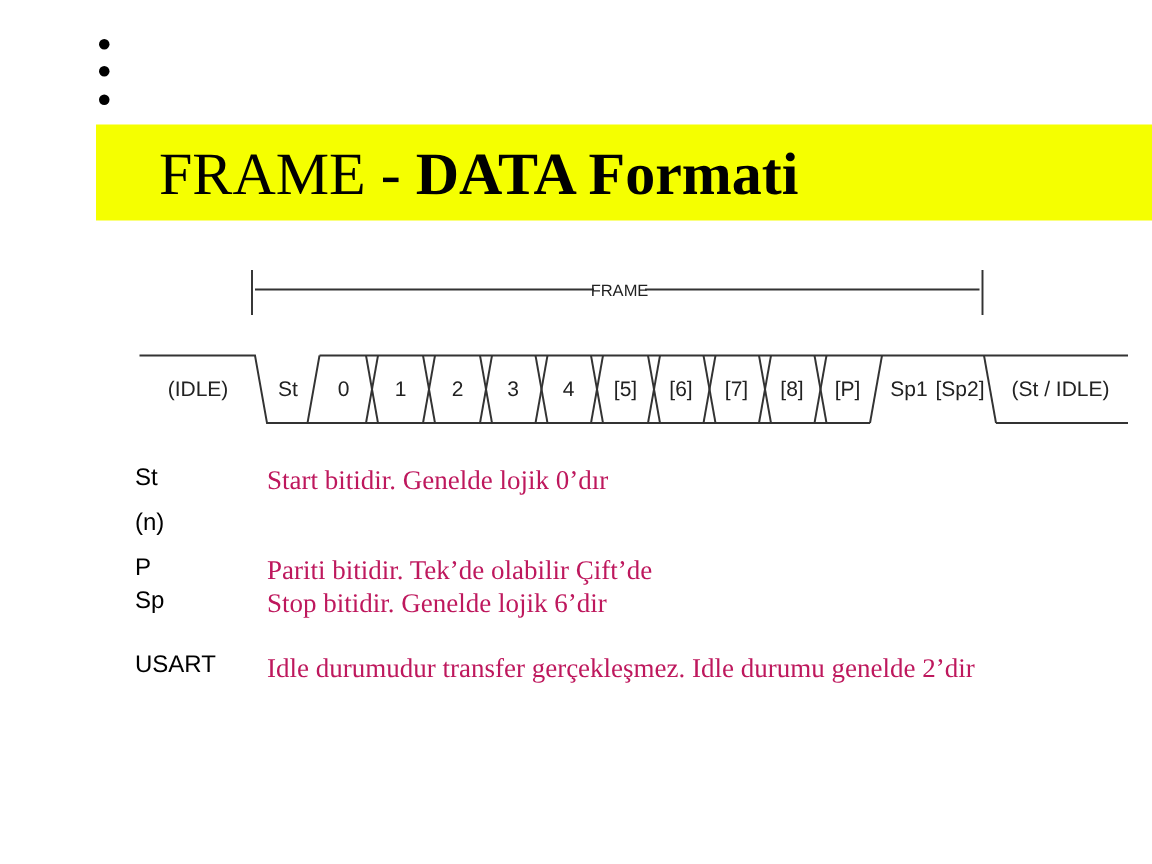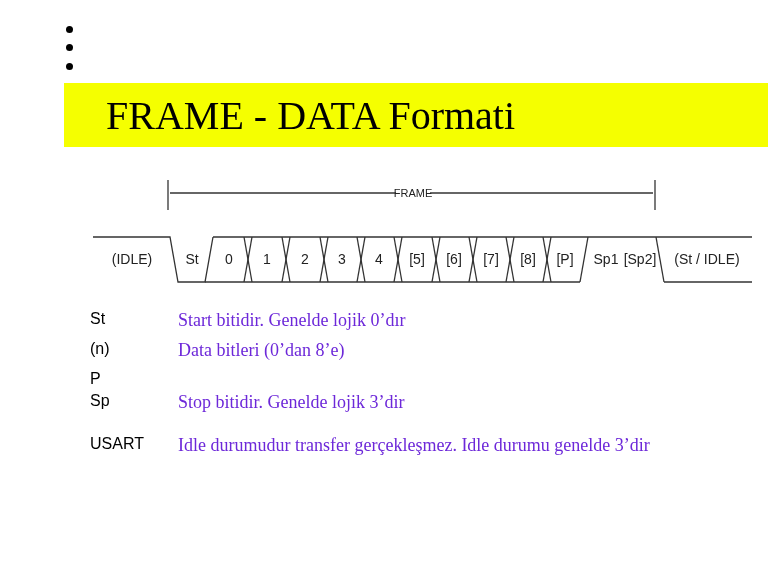--- a/index.html
+++ b/index.html
@@ -1,26 +1,26 @@
 <!DOCTYPE html>
 <html><head>
 <meta charset="utf-8">
 <style>
   html, body { margin: 0; padding: 0; background: #ffffff; }
   body { width: 768px; height: 576px; position: relative; overflow: hidden; font-family: "Liberation Serif", serif; }
   .bullets { position: absolute; left: 66px; top: 26px; }
   .bullet { width: 7px; height: 7px; border-radius: 50%; background: #000; position: absolute; left: 0; }
   .title-band { position: absolute; left: 64px; top: 83px; width: 704px; height: 64px; background: #f5ff00; }
   .title { position: absolute; left: 106px; top: 92px; font-size: 40px; line-height: 48px; color: #000; white-space: nowrap; font-family: "Liberation Serif", serif; }
-  .title .bold { font-weight: normal; }
+  .title .bold { font-weight: bold; }
   svg.diagram { position: absolute; left: 0; top: 170px; }
   .legend { position: absolute; left: 0; top: 0; width: 768px; }
   .legend-row { position: absolute; left: 0; width: 768px; height: 24px; }
   .legend-key { position: absolute; left: 90px; font-family: "Liberation Sans", sans-serif; font-size: 16px; color: #000; }
-  .legend-desc { position: absolute; left: 178px; font-family: "Liberation Serif", serif; font-size: 18px; color: #6d28d9; white-space: nowrap; }
+  .legend-desc { position: absolute; left: 178px; font-family: "Liberation Serif", serif; font-size: 18px; color: #be185d; white-space: nowrap; }
 </style>
 </head>
 <body>
 
 <div class="bullets">
   <div class="bullet" style="top:0px"></div>
   <div class="bullet" style="top:18px"></div>
   <div class="bullet" style="top:37px"></div>
 </div>
 
@@ -86,26 +86,26 @@
   </g>
 </svg>
 
 <div class="legend">
   <div class="legend-row" style="top:310px">
     <span class="legend-key">St</span>
     <span class="legend-desc">Start bitidir. Genelde lojik 0’dır</span>
   </div>
   <div class="legend-row" style="top:340px">
     <span class="legend-key">(n)</span>
-    <span class="legend-desc">Data bitleri (0’dan 8’e)</span>
   </div>
   <div class="legend-row" style="top:370px">
     <span class="legend-key">P</span>
+    <span class="legend-desc">Pariti bitidir. Tek’de olabilir Çift’de</span>
   </div>
   <div class="legend-row" style="top:392px">
     <span class="legend-key">Sp</span>
-    <span class="legend-desc">Stop bitidir. Genelde lojik 3’dir</span>
+    <span class="legend-desc">Stop bitidir. Genelde lojik 6’dir</span>
   </div>
   <div class="legend-row" style="top:435px">
     <span class="legend-key">USART</span>
-    <span class="legend-desc">Idle durumudur transfer gerçekleşmez. Idle durumu genelde 3’dir</span>
+    <span class="legend-desc">Idle durumudur transfer gerçekleşmez. Idle durumu genelde 2’dir</span>
   </div>
 </div>
 
 </body></html>

